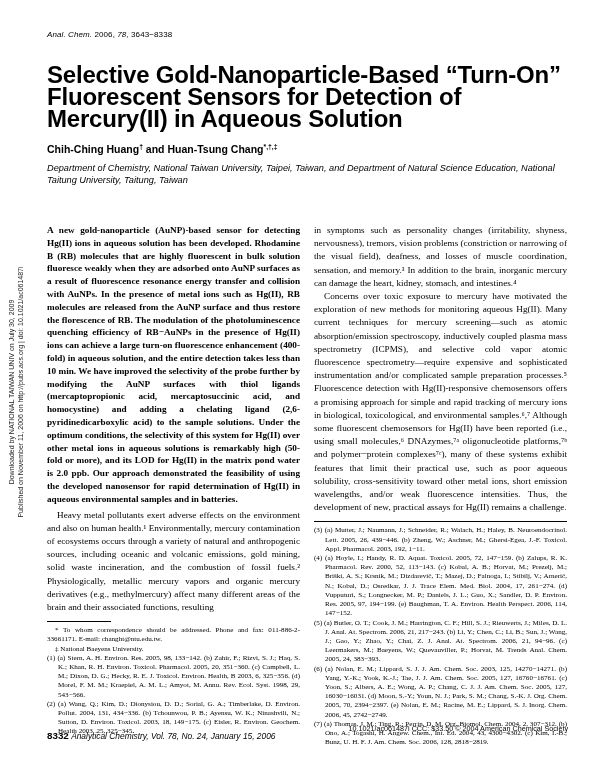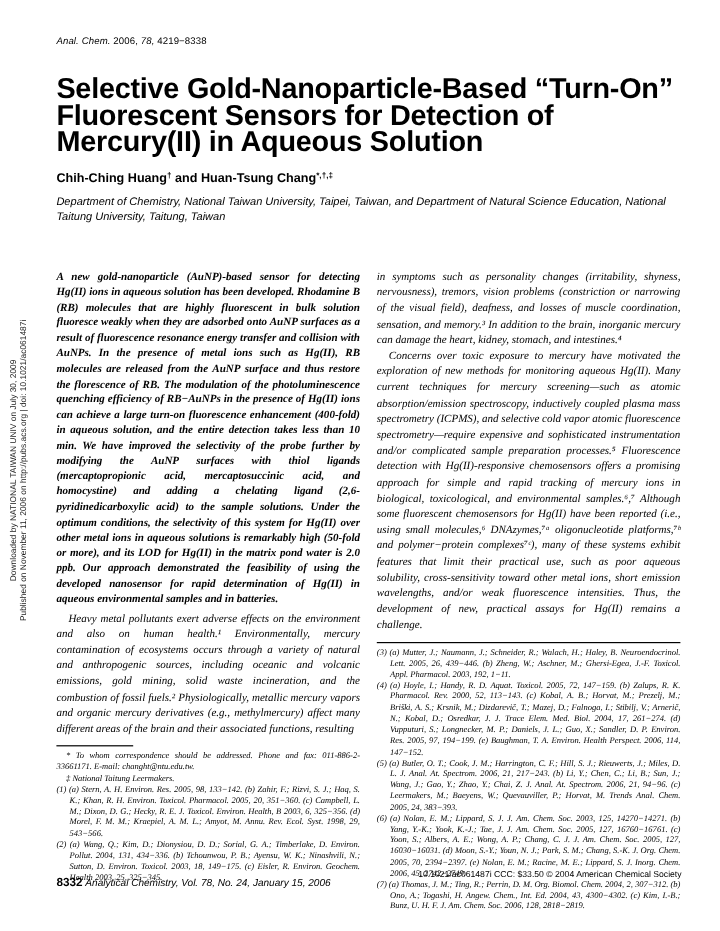--- a/index.html
+++ b/index.html
@@ -21,21 +21,21 @@
   }
   .authors { margin-top:13px; font-family:"Liberation Sans",sans-serif; font-weight:bold; font-size:10.5px; }
   .authors .sup { font-size:6.8px; vertical-align:4px; }
   .affil {
     margin-top:8px; font-family:"Liberation Sans",sans-serif; font-style:italic;
     font-size:9.2px; line-height:11.5px;
   }
 
   
   .cols { display:flex; gap:14px; margin-top:38px; }
-  .col { width:253px;font-style:italic; }
+  .col { width:253px; }
   .serif { font-family:"Liberation Serif","DejaVu Serif","DejaVu Sans",serif; }
   .abstract {
     font-weight:bold; font-size:9.2px; line-height:12.8px; text-align:justify;
   }
   .body-p { font-size:9.2px; line-height:13.2px; text-align:justify; }
   .pindent { text-indent:10px; }
 
   
   .fnblock { margin-top:7px; }
   .rule-short { width:64px; border-top:1px solid #000; margin-bottom:4px; }
@@ -68,38 +68,38 @@
 
 <div class="page">
 
   <div class="sidebar">
     <div>Downloaded by NATIONAL TAIWAN UNIV on July 30, 2009</div>
     <div>Published on November 11, 2006 on http://pubs.acs.org | doi: 10.1021/ac061487i</div>
   </div>
 
   <div class="content">
 
-    <div class="jref"><span class="it">Anal. Chem.</span> <span class="bd">2006,</span> <span class="it">78,</span> <span>4219−8338</span></div>
+    <div class="jref"><span class="it">Anal. Chem.</span> <span class="bd">2006,</span> <span class="it">78,</span> <span>3643−8338</span></div>
 
     <div class="title">Selective Gold-Nanoparticle-Based “Turn-On” Fluorescent Sensors for Detection of Mercury(II) in Aqueous Solution</div>
 
     <div class="authors"><span>Chih-Ching Huang</span><span class="sup">†</span><span> and </span><span>Huan-Tsung Chang</span><span class="sup">*,†,‡</span></div>
 
     <div class="affil">Department of Chemistry, National Taiwan University, Taipei, Taiwan, and Department of Natural Science Education, National Taitung University, Taitung, Taiwan</div>
 
     <div class="cols">
 
       <div class="col">
         <div class="serif abstract">A new gold-nanoparticle (AuNP)-based sensor for detecting Hg(II) ions in aqueous solution has been developed. Rhodamine B (RB) molecules that are highly fluorescent in bulk solution fluoresce weakly when they are adsorbed onto AuNP surfaces as a result of fluorescence resonance energy transfer and collision with AuNPs. In the presence of metal ions such as Hg(II), RB molecules are released from the AuNP surface and thus restore the florescence of RB. The modulation of the photoluminescence quenching efficiency of RB−AuNPs in the presence of Hg(II) ions can achieve a large turn-on fluorescence enhancement (400-fold) in aqueous solution, and the entire detection takes less than 10 min. We have improved the selectivity of the probe further by modifying the AuNP surfaces with thiol ligands (mercaptopropionic acid, mercaptosuccinic acid, and homocystine) and adding a chelating ligand (2,6-pyridinedicarboxylic acid) to the sample solutions. Under the optimum conditions, the selectivity of this system for Hg(II) over other metal ions in aqueous solutions is remarkably high (50-fold or more), and its LOD for Hg(II) in the matrix pond water is 2.0 ppb. Our approach demonstrated the feasibility of using the developed nanosensor for rapid determination of Hg(II) in aqueous environmental samples and in batteries.</div>
         <div class="serif body-p pindent" style="margin-top:3px;">Heavy metal pollutants exert adverse effects on the environment and also on human health.¹ Environmentally, mercury contamination of ecosystems occurs through a variety of natural and anthropogenic sources, including oceanic and volcanic emissions, gold mining, solid waste incineration, and the combustion of fossil fuels.² Physiologically, metallic mercury vapors and organic mercury derivatives (e.g., methylmercury) affect many different areas of the brain and their associated functions, resulting</div>
 
         <div class="fnblock serif">
           <div class="rule-short"></div>
           <div class="fn fn-first">* To whom correspondence should be addressed. Phone and fax: 011-886-2-33661171. E-mail: changht@ntu.edu.tw.</div>
-          <div class="fn fn-first">‡ National Taitung Leermakers.</div>
+          <div class="fn fn-first">‡ National Baeyens University.</div>
           <div class="fn fn-ref">(1) (a) Stern, A. H. Environ. Res. 2005, 98, 133−142. (b) Zahir, F.; Rizvi, S. J.; Haq, S. K.; Khan, R. H. Environ. Toxicol. Pharmacol. 2005, 20, 351−360. (c) Campbell, L. M.; Dixon, D. G.; Hecky, R. E. J. Toxicol. Environ. Health, B 2003, 6, 325−356. (d) Morel, F. M. M.; Kraepiel, A. M. L.; Amyot, M. Annu. Rev. Ecol. Syst. 1998, 29, 543−566.</div>
           <div class="fn fn-ref">(2) (a) Wang, Q.; Kim, D.; Dionysiou, D. D.; Sorial, G. A.; Timberlake, D. Environ. Pollut. 2004, 131, 434−336. (b) Tchounwou, P. B.; Ayensu, W. K.; Ninashvili, N.; Sutton, D. Environ. Toxicol. 2003, 18, 149−175. (c) Eisler, R. Environ. Geochem. Health 2003, 25, 325−345.</div>
         </div>
       </div>
 
       <div class="col">
         <div class="serif body-p">in symptoms such as personality changes (irritability, shyness, nervousness), tremors, vision problems (constriction or narrowing of the visual field), deafness, and losses of muscle coordination, sensation, and memory.³ In addition to the brain, inorganic mercury can damage the heart, kidney, stomach, and intestines.⁴</div>
         <div class="serif body-p pindent">Concerns over toxic exposure to mercury have motivated the exploration of new methods for monitoring aqueous Hg(II). Many current techniques for mercury screening—such as atomic absorption/emission spectroscopy, inductively coupled plasma mass spectrometry (ICPMS), and selective cold vapor atomic fluorescence spectrometry—require expensive and sophisticated instrumentation and/or complicated sample preparation processes.⁵ Fluorescence detection with Hg(II)-responsive chemosensors offers a promising approach for simple and rapid tracking of mercury ions in biological, toxicological, and environmental samples.⁶,⁷ Although some fluorescent chemosensors for Hg(II) have been reported (i.e., using small molecules,⁶ DNAzymes,⁷ᵃ oligonucleotide platforms,⁷ᵇ and polymer−protein complexes⁷ᶜ), many of these systems exhibit features that limit their practical use, such as poor aqueous solubility, cross-sensitivity toward other metal ions, short emission wavelengths, and/or weak fluorescence intensities. Thus, the development of new, practical assays for Hg(II) remains a challenge.</div>
 
         <div class="fnblock serif">

